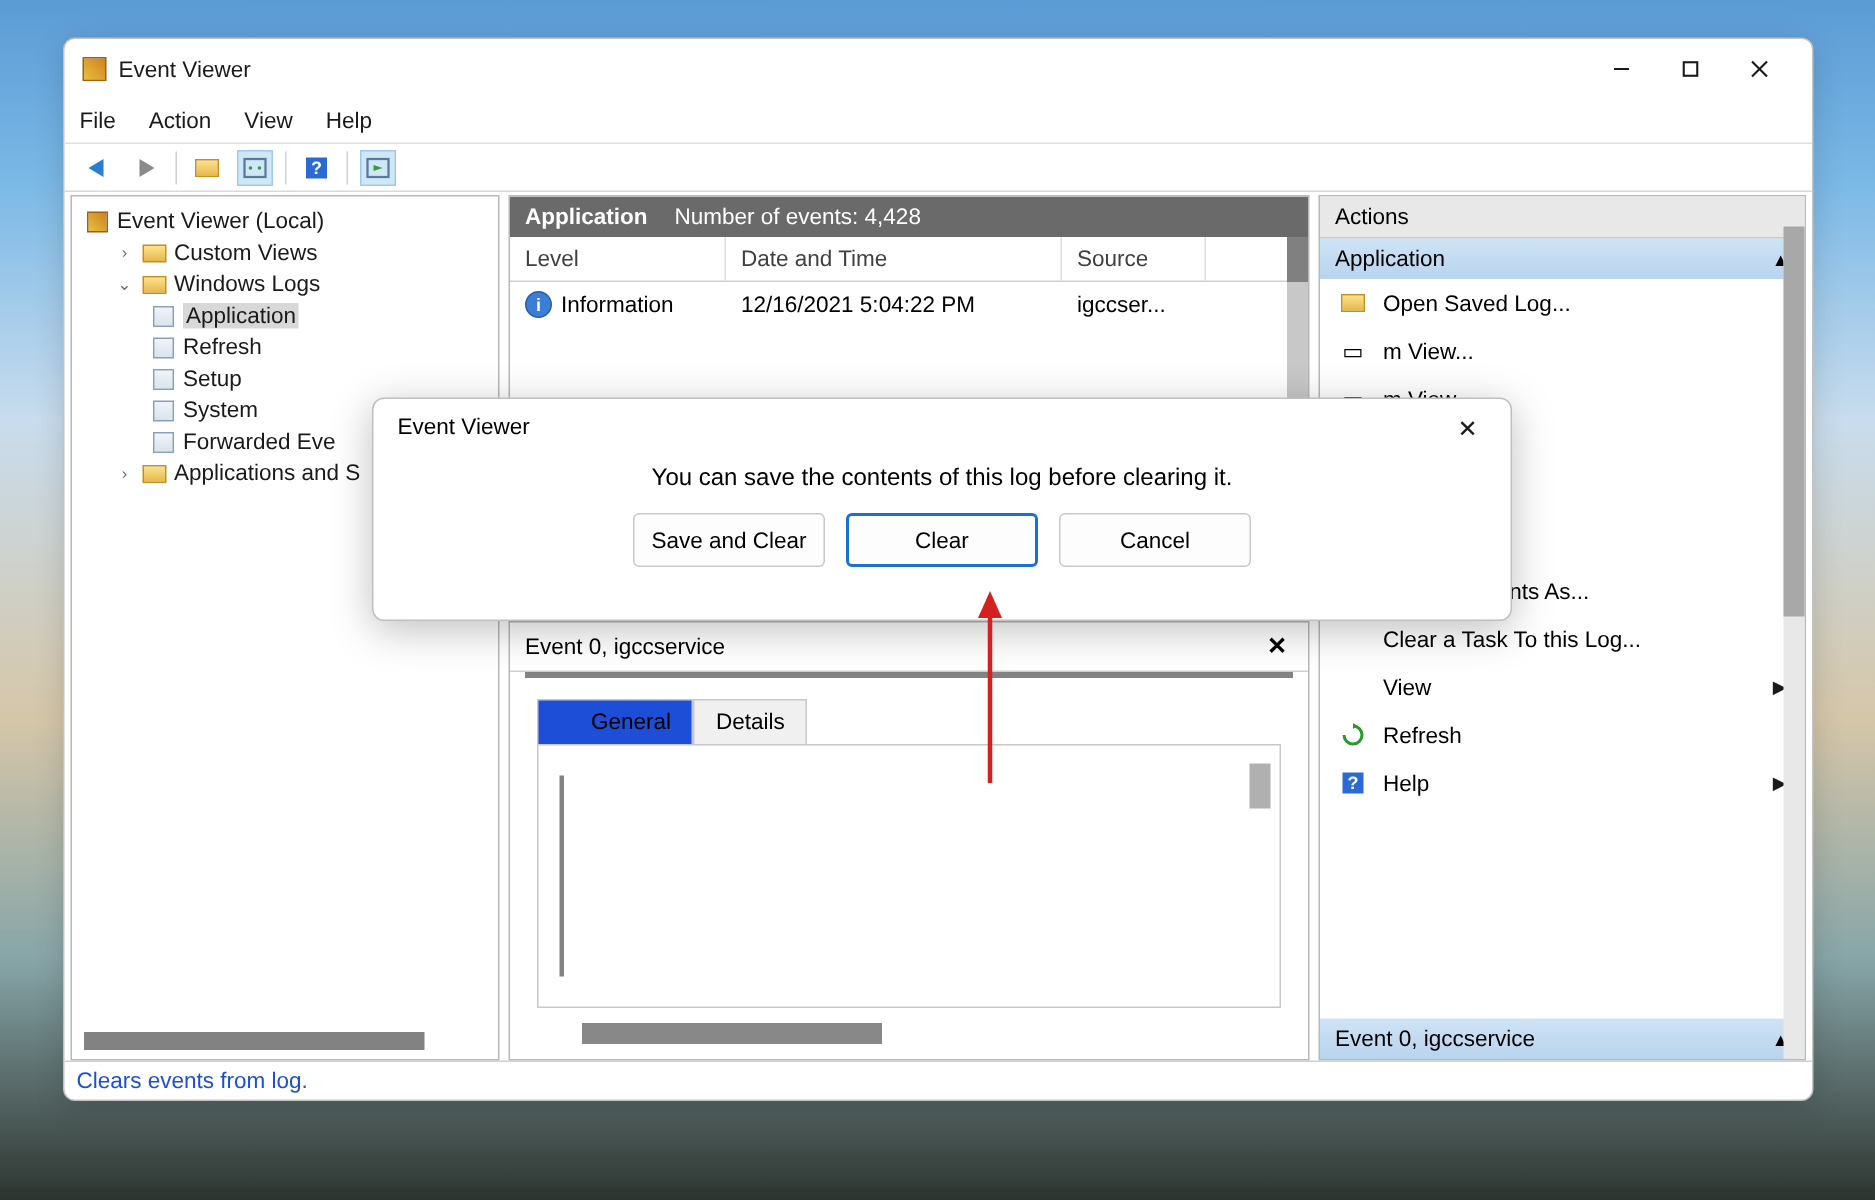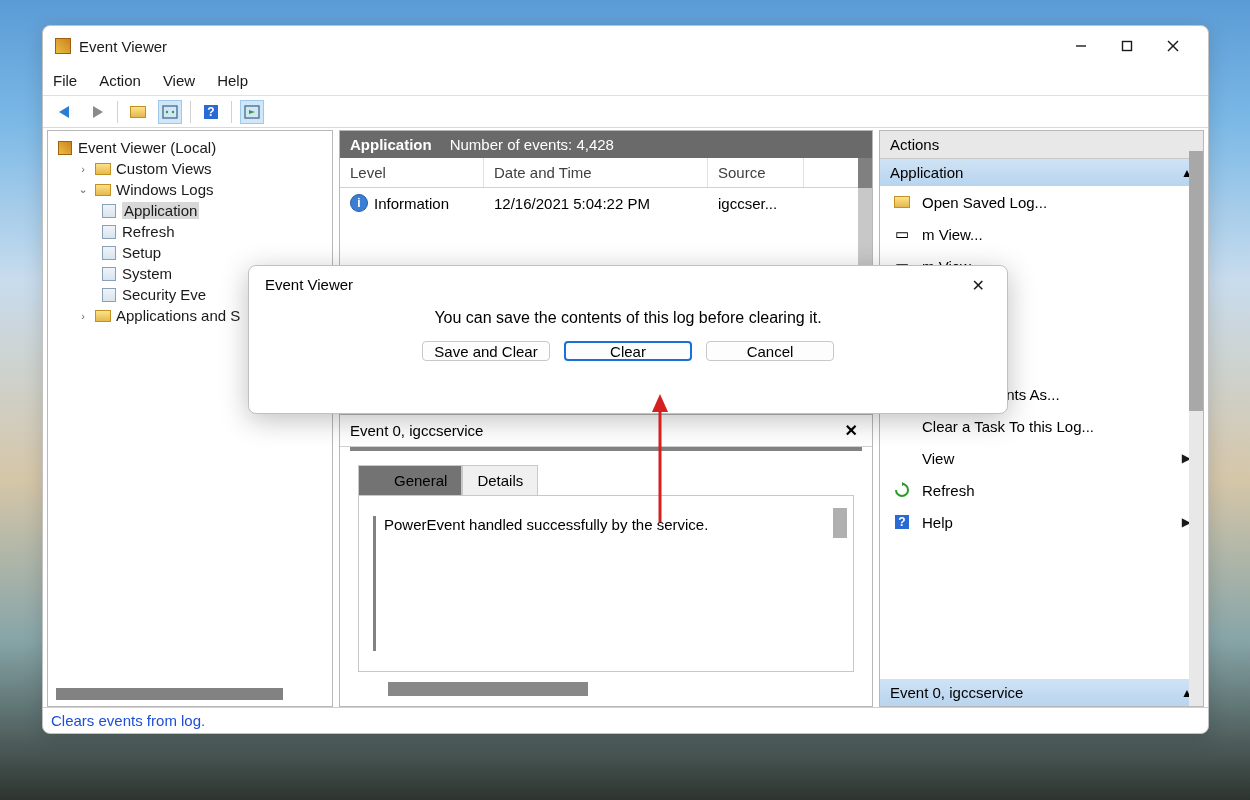--- a/index.html
+++ b/index.html
@@ -63,21 +63,21 @@
 .thumb { background: #808080; height: 30px; }
 .hsb { height: 14px; background: #e8e8e8; display: flex; }
 .hthumb { background: #808080; width: 300px; margin-left: 6px; }
 
 .mid-bot { border: 1px solid #b8b8b8; flex: 1; display: flex; flex-direction: column; min-height: 0; }
 .det-hdr { display: flex; align-items: center; padding: 6px 10px; font-size: 15px; border-bottom: 1px solid #d0d0d0; }
 .close-x { margin-left: auto; font-weight: bold; font-size: 16px; padding: 0 4px; }
 .det-under { height: 4px; background: #828282; margin: 0 10px 4px 10px; }
 .tabs { display: flex; padding: 10px 18px 0 18px; gap: 0; }
 .tab { padding: 6px 14px; font-size: 15px; border: 1px solid #c8c8c8; border-bottom: none; background: #f0f0f0; }
-.tab.active { background: #737373; position: relative; z-index: 2; padding-left: 35px; }
+.tab.active { background: #1d4ed8; position: relative; z-index: 2; padding-left: 35px; }
 .tab-body { border: 1px solid #c8c8c8; margin: 0 18px 10px 18px; flex: 1; padding: 20px 14px; display: flex; gap: 8px; position: relative; }
 .tab-body .left-bar { width: 3px; background: #828282; align-self: stretch; }
 .tab-body .msg { font-size: 15px; flex: 1; }
 .tab-body .vs { width: 14px; background: #b0b0b0; height: 30px; position: absolute; right: 6px; top: 12px; }
 .det-hscroll { height: 14px; display: flex; margin: 0 18px 10px 18px; }
 .det-hscroll .t { background: #888; width: 200px; height: 14px; margin-left: 30px; }
 
 .right-hdr { background: #e8e8e8; font-weight: 400; font-size: 15px; padding: 5px 10px; border-bottom: 1px solid #c8c8c8; }
 .right-section { background: linear-gradient(180deg,#cfe3f5,#b8d4ee); padding: 5px 10px; font-size: 15px; display: flex; align-items: center; }
 .right-section .caret { margin-left: auto; font-size: 12px; }
@@ -94,21 +94,21 @@
 
 .modal {
   position: absolute; left: 248px; top: 265px; width: 760px; height: 149px;
   background: #ffffff; border: 1px solid #c0c0c0; border-radius: 8px;
   box-shadow: 0 6px 28px rgba(0,0,0,0.25); display: flex; flex-direction: column; z-index: 50;
 }
 .modal-title { padding: 10px 16px 6px 16px; font-size: 15px; display: flex; }
 .modal-title .mclose { margin-left: auto; font-size: 16px; padding: 0 6px; color: #1a1a1a; }
 .modal-body { text-align: center; font-size: 16px; padding: 8px 0 14px 0; }
 .modal-btns { display: flex; justify-content: center; gap: 14px; padding-bottom: 14px; }
-.mbtn { min-width: 128px; height: 20px; border: 1px solid #c8c8c8; border-radius: 4px; background: #fdfdfd; font-size: 15px; display: flex; align-items: center; justify-content: center; }
+.mbtn { min-width: 128px; height: 36px; border: 1px solid #c8c8c8; border-radius: 4px; background: #fdfdfd; font-size: 15px; display: flex; align-items: center; justify-content: center; }
 .mbtn.primary { border: 2px solid #1a6fd8; }
 
 .arrow { position: absolute; left: 648px; top: 394px; z-index: 60; }
 .arrow svg { width: 24px; height: 130px; }
 
 .right .inner { position: relative; height: 100%; display: flex; flex-direction: column; }
 </style>
 </head>
 <body>
 
@@ -226,21 +226,21 @@
         <div class="node indent2">
           <span class="nicon">
               <div class="logicon"></div>
             </span>
           <span class="label">System</span>
         </div>
         <div class="node indent2">
           <span class="nicon">
               <div class="logicon"></div>
             </span>
-          <span class="label">Security Eve</span>
+          <span class="label">Forwarded Eve</span>
         </div>
         <div class="node indent1">
           <span class="chev">›</span>
           <span class="nicon">
               <div class="folder"></div>
             </span>
           <span class="label">Applications and S</span>
         </div>
       </div>
       <div class="tree-scroll"></div>
@@ -291,21 +291,20 @@
           <span>Event 0, igccservice</span>
           <span class="close-x">✕</span>
         </div>
         <div class="det-under"></div>
         <div class="tabs">
           <div class="tab active">General</div>
           <div class="tab">Details</div>
         </div>
         <div class="tab-body">
           <div class="left-bar"></div>
-          <div class="msg">PowerEvent handled successfully by the service.</div>
           <div class="vs"></div>
         </div>
         <div class="det-hscroll">
             <div class="t"></div>
           </div>
       </div>
     </div>
 
     <div class="panel right">
       <div class="inner">

